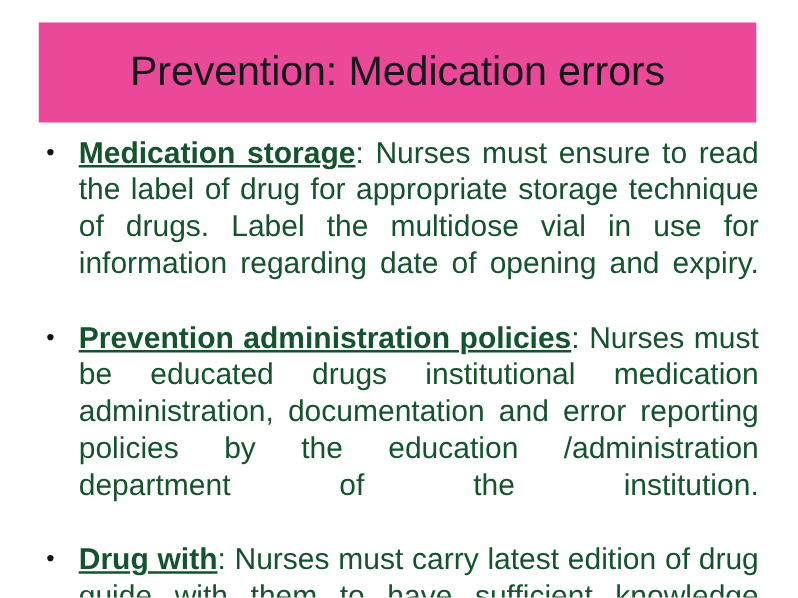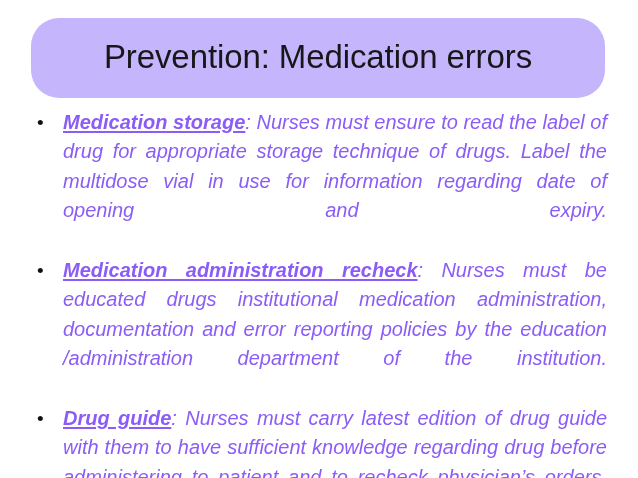--- a/index.html
+++ b/index.html
@@ -26,26 +26,25 @@
     background: #ffffff;
   }
 
   
   .title-band {
     position: absolute;
     left: 31px;
     top: 18px;
     width: 574px;
     height: 80px;
-    background: #c4b5fd;
+    background: #ec4899;
     display: flex;
     align-items: center;
     justify-content: center;
     box-sizing: border-box;
-    border-radius: 28px;
   }
   .title-text {
     font-size: 33px;
     font-weight: 400;
     line-height: 1.1;
     color: #17171a;
     letter-spacing: -0.1px;
     white-space: nowrap;
     text-align: center;
     padding-bottom: 2px;
@@ -75,28 +74,27 @@
     line-height: 29.4px;
     color: #111111;
     text-align: left;
     padding-left: 6px;
     box-sizing: border-box;
     user-select: none;
   }
 
   .bullet-body {
     flex: 1 1 auto;
-    font-size: 20px;
+    font-size: 24px;
     line-height: 29.4px;
     text-align: justify;
     text-justify: inter-word;
-    color: #8b5cf6;
+    color: #14532d;
     hyphens: none;
     word-spacing: 0px;
-    font-style: italic;
   }
   .bullet-body:after {
     content: "";
     display: inline-block;
     width: 100%;
   }
 
   .lead {
     font-weight: bold;
     text-decoration: underline;
@@ -119,27 +117,27 @@
       <div class="bullet-row">
         <span class="bullet-marker">•</span>
         <div class="bullet-body">
           <span class="lead">Medication storage</span><span>: Nurses must ensure to read the label of drug for appropriate storage technique of drugs. Label the multidose vial in use  for information regarding date of opening and expiry.</span>
         </div>
       </div>
 
       <div class="bullet-row">
         <span class="bullet-marker">•</span>
         <div class="bullet-body">
-          <span class="lead">Medication administration recheck</span><span>: Nurses must be educated drugs institutional medication administration, documentation and error reporting policies by the education /administration department of the institution.</span>
+          <span class="lead">Prevention administration policies</span><span>: Nurses must be educated drugs institutional medication administration, documentation and error reporting policies by the education /administration department of the institution.</span>
         </div>
       </div>
 
       <div class="bullet-row">
         <span class="bullet-marker">•</span>
         <div class="bullet-body">
-          <span class="lead">Drug guide</span><span>: Nurses must carry latest edition of drug guide with them to have sufficient knowledge regarding drug before administering to patient and to recheck physician’s orders.</span>
+          <span class="lead">Drug with</span><span>: Nurses must carry latest edition of drug guide with them to have sufficient knowledge regarding drug before administering to patient and to recheck physician’s orders.</span>
         </div>
       </div>
 
     </div>
   </div>
 
 </div>
 
 </body></html>

